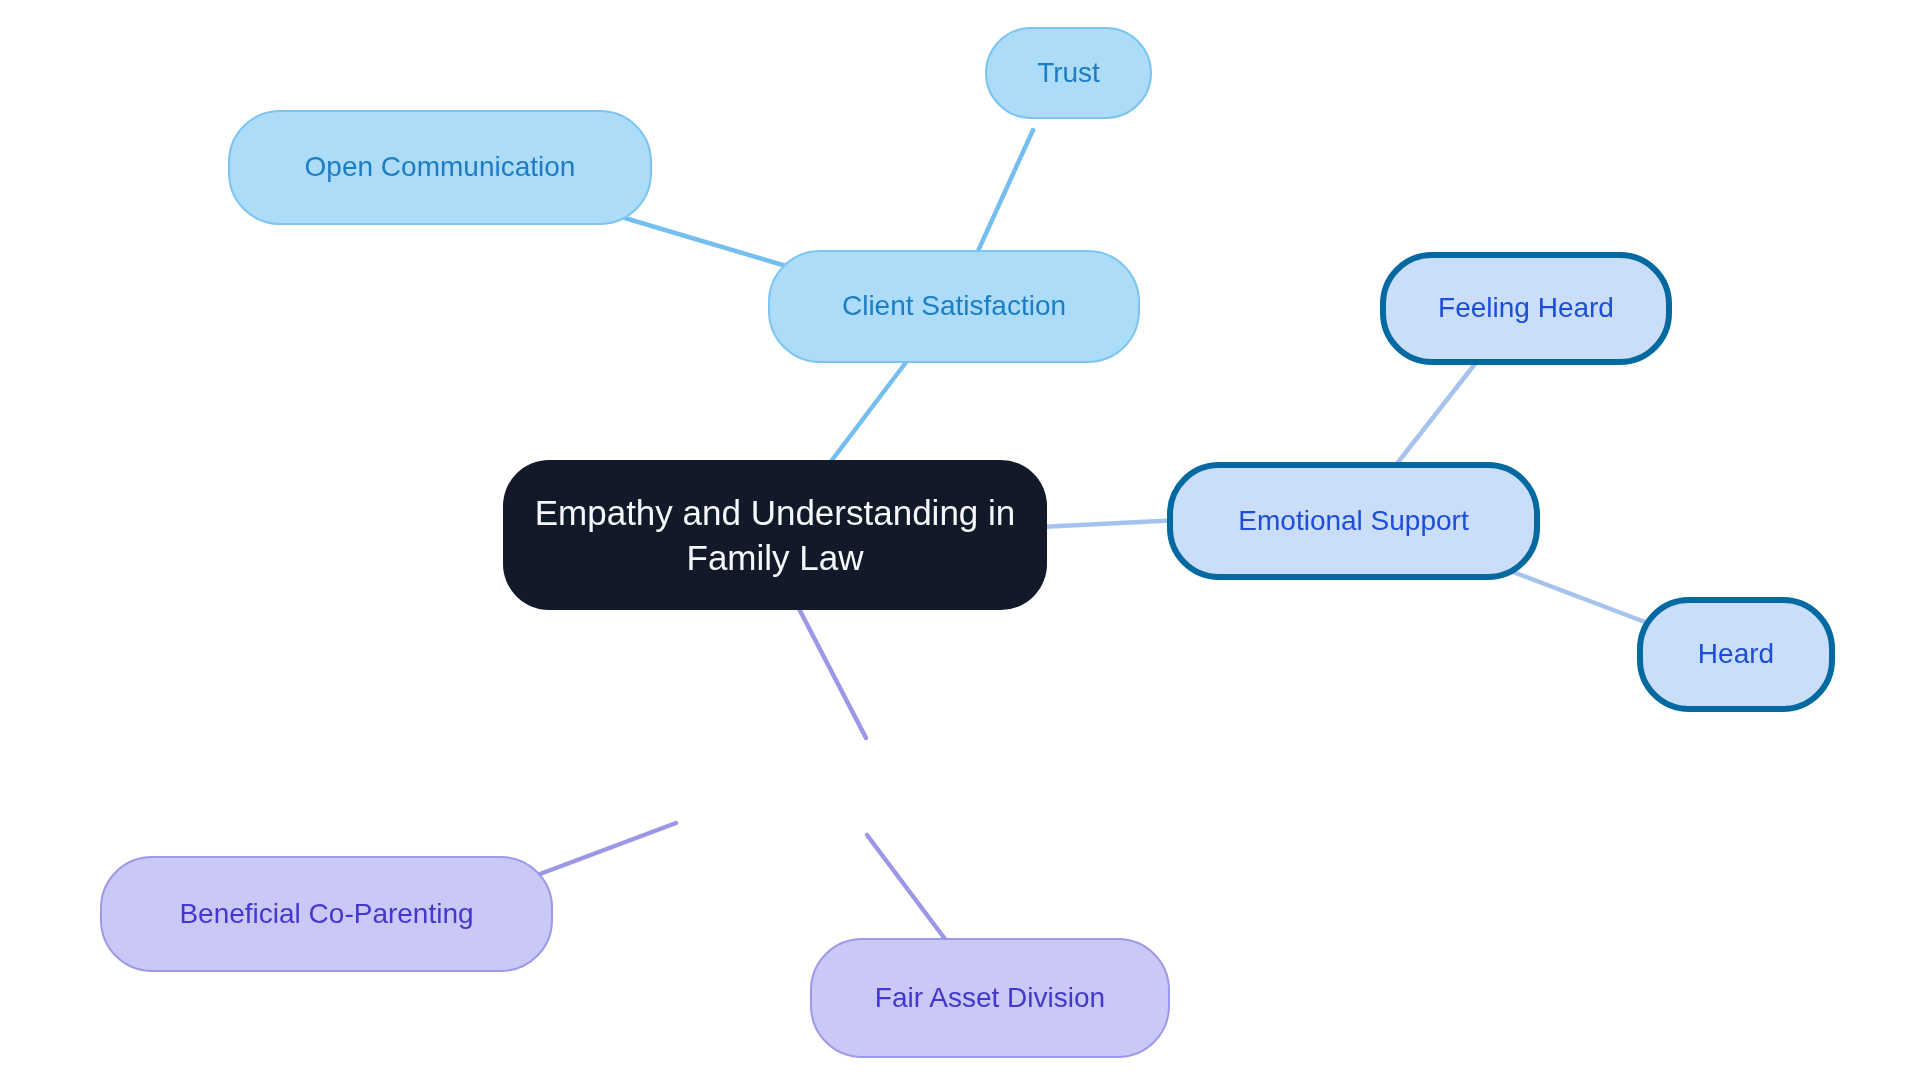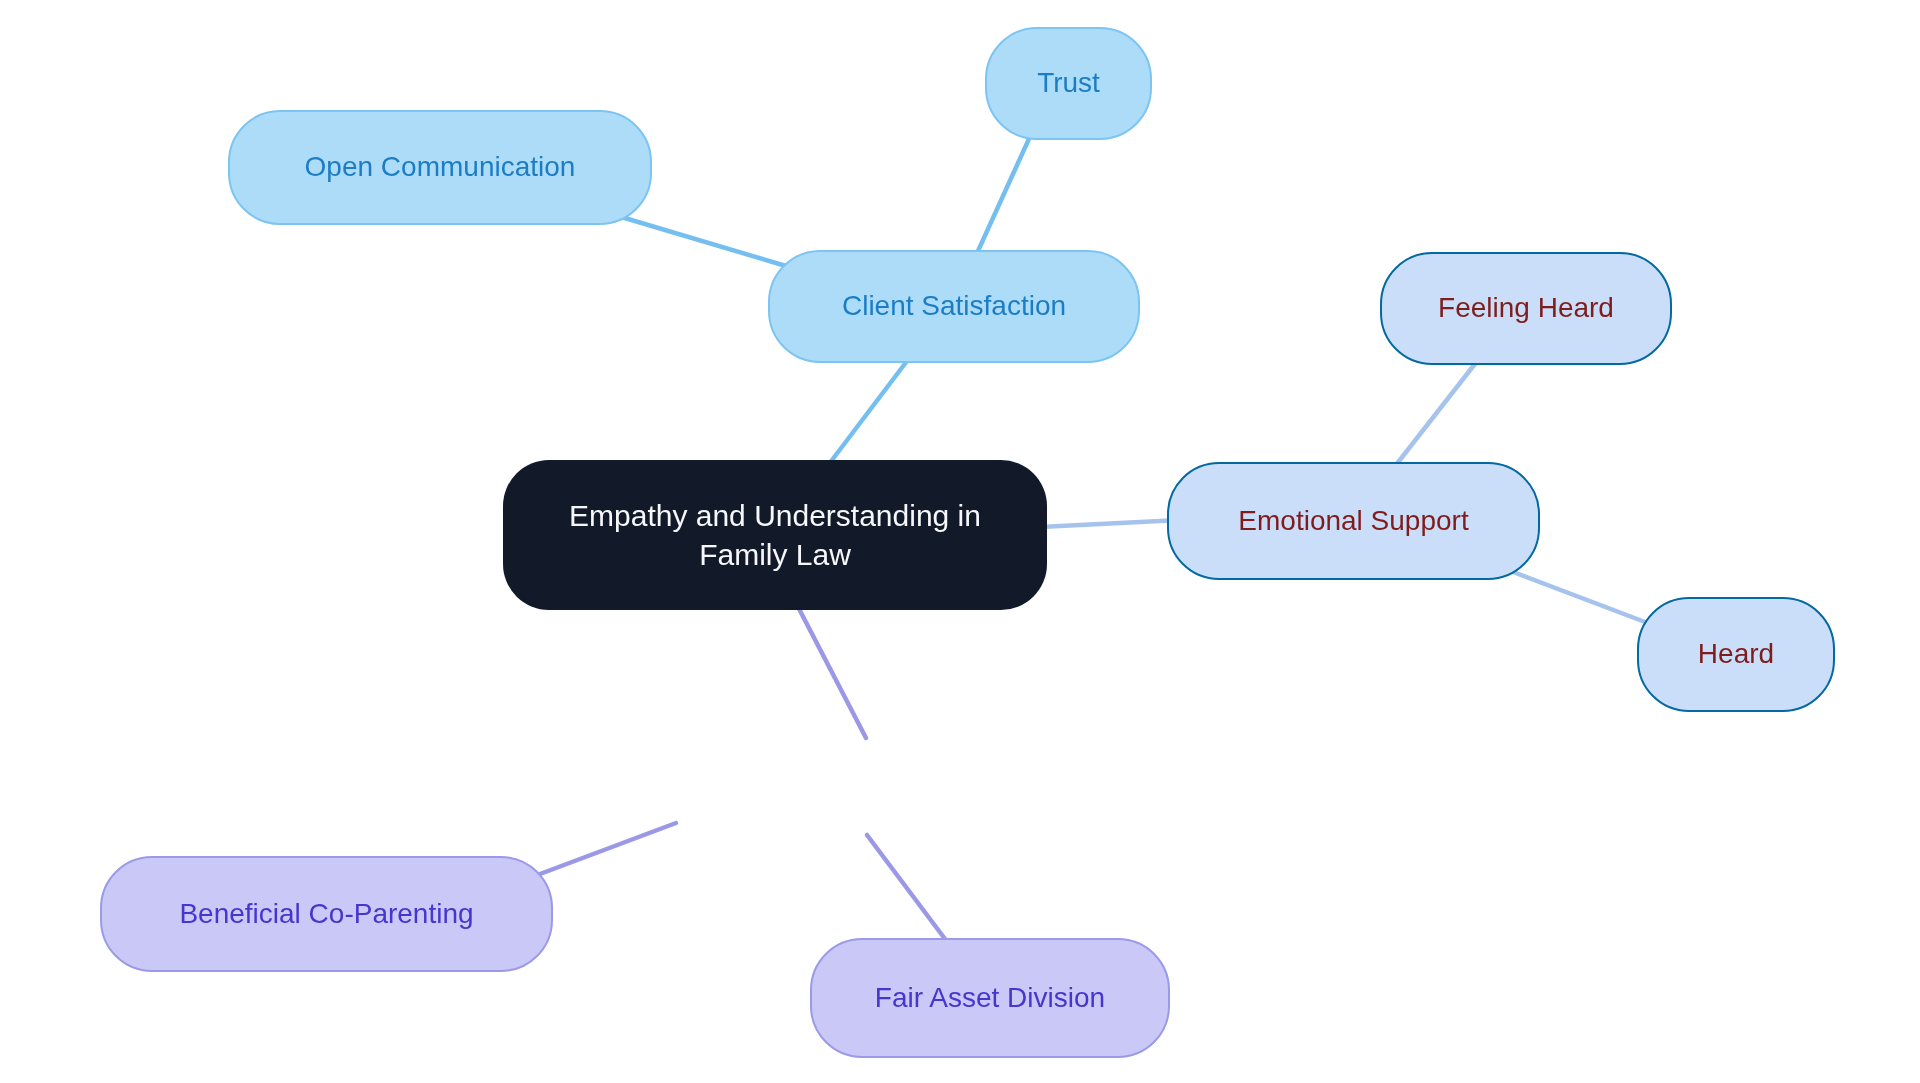--- a/index.html
+++ b/index.html
@@ -33,39 +33,39 @@
     box-sizing: border-box;
     cursor: pointer;
     user-select: none;
   }
   .node-center {
     left: 503px; top: 460px; width: 544px; height: 150px;
     background: #121a29;
     color: #f5f7fa;
     border-radius: 46px;
     padding: 0 18px;
-    font-size: 30px;
+    font-size: 35px;
   }
   .b-blue {
     background: #acdcf8;
     border: 2px solid #7cc4f1;
     color: #1d7dc4;
   }
   .b-peri {
     background: #caddf9;
-    border: 2px solid #0369a1;
-    color: #7f1d1d;
+    border: 6px solid #0369a1;
+    color: #1d4ed8;
   }
   .b-purple {
     background: #c9c8f6;
     border: 2px solid #9c99e9;
     color: #4636cd;
   }
   .n-client-satisfaction   { left: 768px;  top: 250px; width: 372px; height: 113px; }
-  .n-trust                 { left: 985px;  top: 27px;  width: 167px; height: 113px; text-align: center; }
+  .n-trust                 { left: 985px;  top: 27px;  width: 167px; height: 92px; text-align: center; }
   .n-open-communication    { left: 228px;  top: 110px; width: 424px; height: 115px; }
   .n-emotional-support     { left: 1167px; top: 462px; width: 373px; height: 118px; }
   .n-feeling-heard         { left: 1380px; top: 252px; width: 292px; height: 113px; }
   .n-valued                { left: 1637px; top: 597px; width: 198px; height: 115px; }
   .n-better-outcomes       { left: 653px;  top: 728px; width: 359px; height: 114px; }
   .n-beneficial-coparenting{ left: 100px;   top: 856px; width: 453px; height: 116px; }
   .n-fair-asset-division   { left: 810px;  top: 938px; width: 360px; height: 120px; }
   .edge-blue   { stroke: #74bff0; }
   .edge-peri   { stroke: #a6c3ee; }
   .edge-purple { stroke: #9b98e7; }

